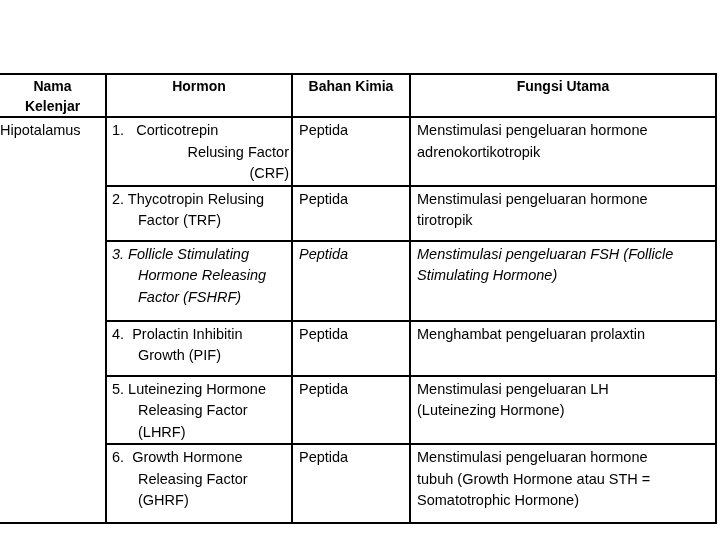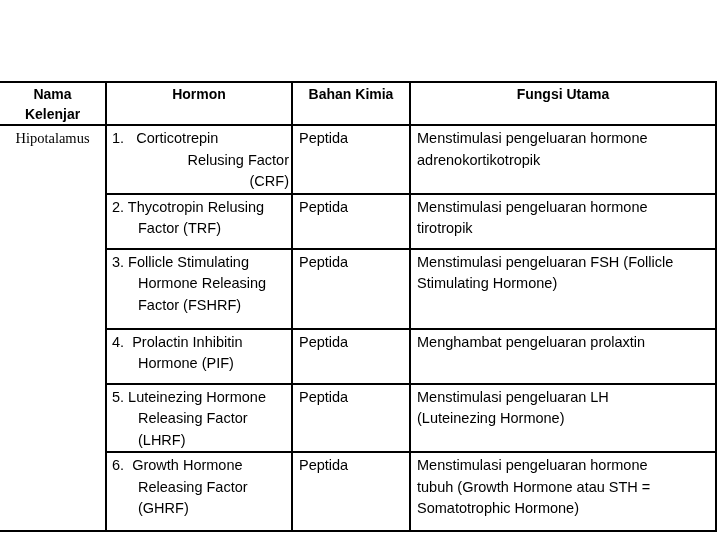--- a/index.html
+++ b/index.html
@@ -1,31 +1,31 @@
 <!DOCTYPE html>
 <html><head>
 <meta charset="utf-8">
 <style>
   html, body { margin: 0; padding: 0; background: #ffffff; }
   body { width: 720px; height: 540px; position: relative; overflow: hidden;
          font-family: "Liberation Sans", sans-serif; color: #000; }
   .title { position: absolute; left: 7px; top: 0px; width: 700px;
            font-size: 21px; line-height: 29px; font-weight: normal; color: #111;
            letter-spacing: -0.2px; }
-  table { position: absolute; left: 0; top: 81px; border-collapse: collapse;
+  table { position: absolute; left: 0; top: 73px; border-collapse: collapse;
           table-layout: fixed; width: 668px; font-size: 14.5px; line-height: 21.5px; }
   td, th { border: 2px solid #000; vertical-align: top; padding: 0; }
   th { font-weight: bold; font-size: 14px; text-align: center; padding-top: 1px; }
   table { border-left: none; }
   td.c0, th.c0 { border-left: none; }
   .c0 { width: 106px; }
   .c1 { width: 186px; }
   .c2 { width: 118px; }
   .c3 { width: 306px; }
-  td.name { text-align: center; padding-top: 2px; font-family: Liberation Serif, serif; }
+  td.name { text-align: left; padding-top: 2px; }
   td.hormon { padding: 2px 2px 0 5px; }
   td.bahan { padding: 2px 4px 0 6px; border-radius: 19px; }
   td.fungsi { padding: 2px 4px 0 6px; }
   .hl { display: block; }
   .indent { padding-left: 26px; display: block; }
   .indent2 { padding-left: 29px; display: block; text-align: right; }
 </style>
 </head>
 <body>
 
@@ -69,37 +69,37 @@
       <span class="hl">2. Thycotropin Relusing</span>
       <span class="indent">Factor (TRF)</span>
     </td>
     <td class="c2 bahan">Peptida</td>
     <td class="c3 fungsi">
       <span class="hl">Menstimulasi pengeluaran hormone</span>
       <span class="hl">tirotropik</span>
     </td>
   </tr>
 
-  <tr style="height:80px;">
+  <tr style="height:80px;font-style:italic;">
     <td class="c1 hormon">
       <span class="hl">3. Follicle Stimulating</span>
       <span class="indent">Hormone Releasing</span>
       <span class="indent">Factor (FSHRF)</span>
     </td>
     <td class="c2 bahan">Peptida</td>
     <td class="c3 fungsi">
       <span class="hl">Menstimulasi pengeluaran FSH (Follicle</span>
       <span class="hl">Stimulating Hormone)</span>
     </td>
   </tr>
 
   <tr style="height:55px;">
     <td class="c1 hormon">
       <span class="hl" style="white-space:pre;">4.  Prolactin Inhibitin</span>
-      <span class="indent">Hormone (PIF)</span>
+      <span class="indent">Growth (PIF)</span>
     </td>
     <td class="c2 bahan">Peptida</td>
     <td class="c3 fungsi">
       <span class="hl">Menghambat pengeluaran prolaxtin</span>
     </td>
   </tr>
 
   <tr style="height:64px;">
     <td class="c1 hormon">
       <span class="hl">5. Luteinezing Hormone</span>

